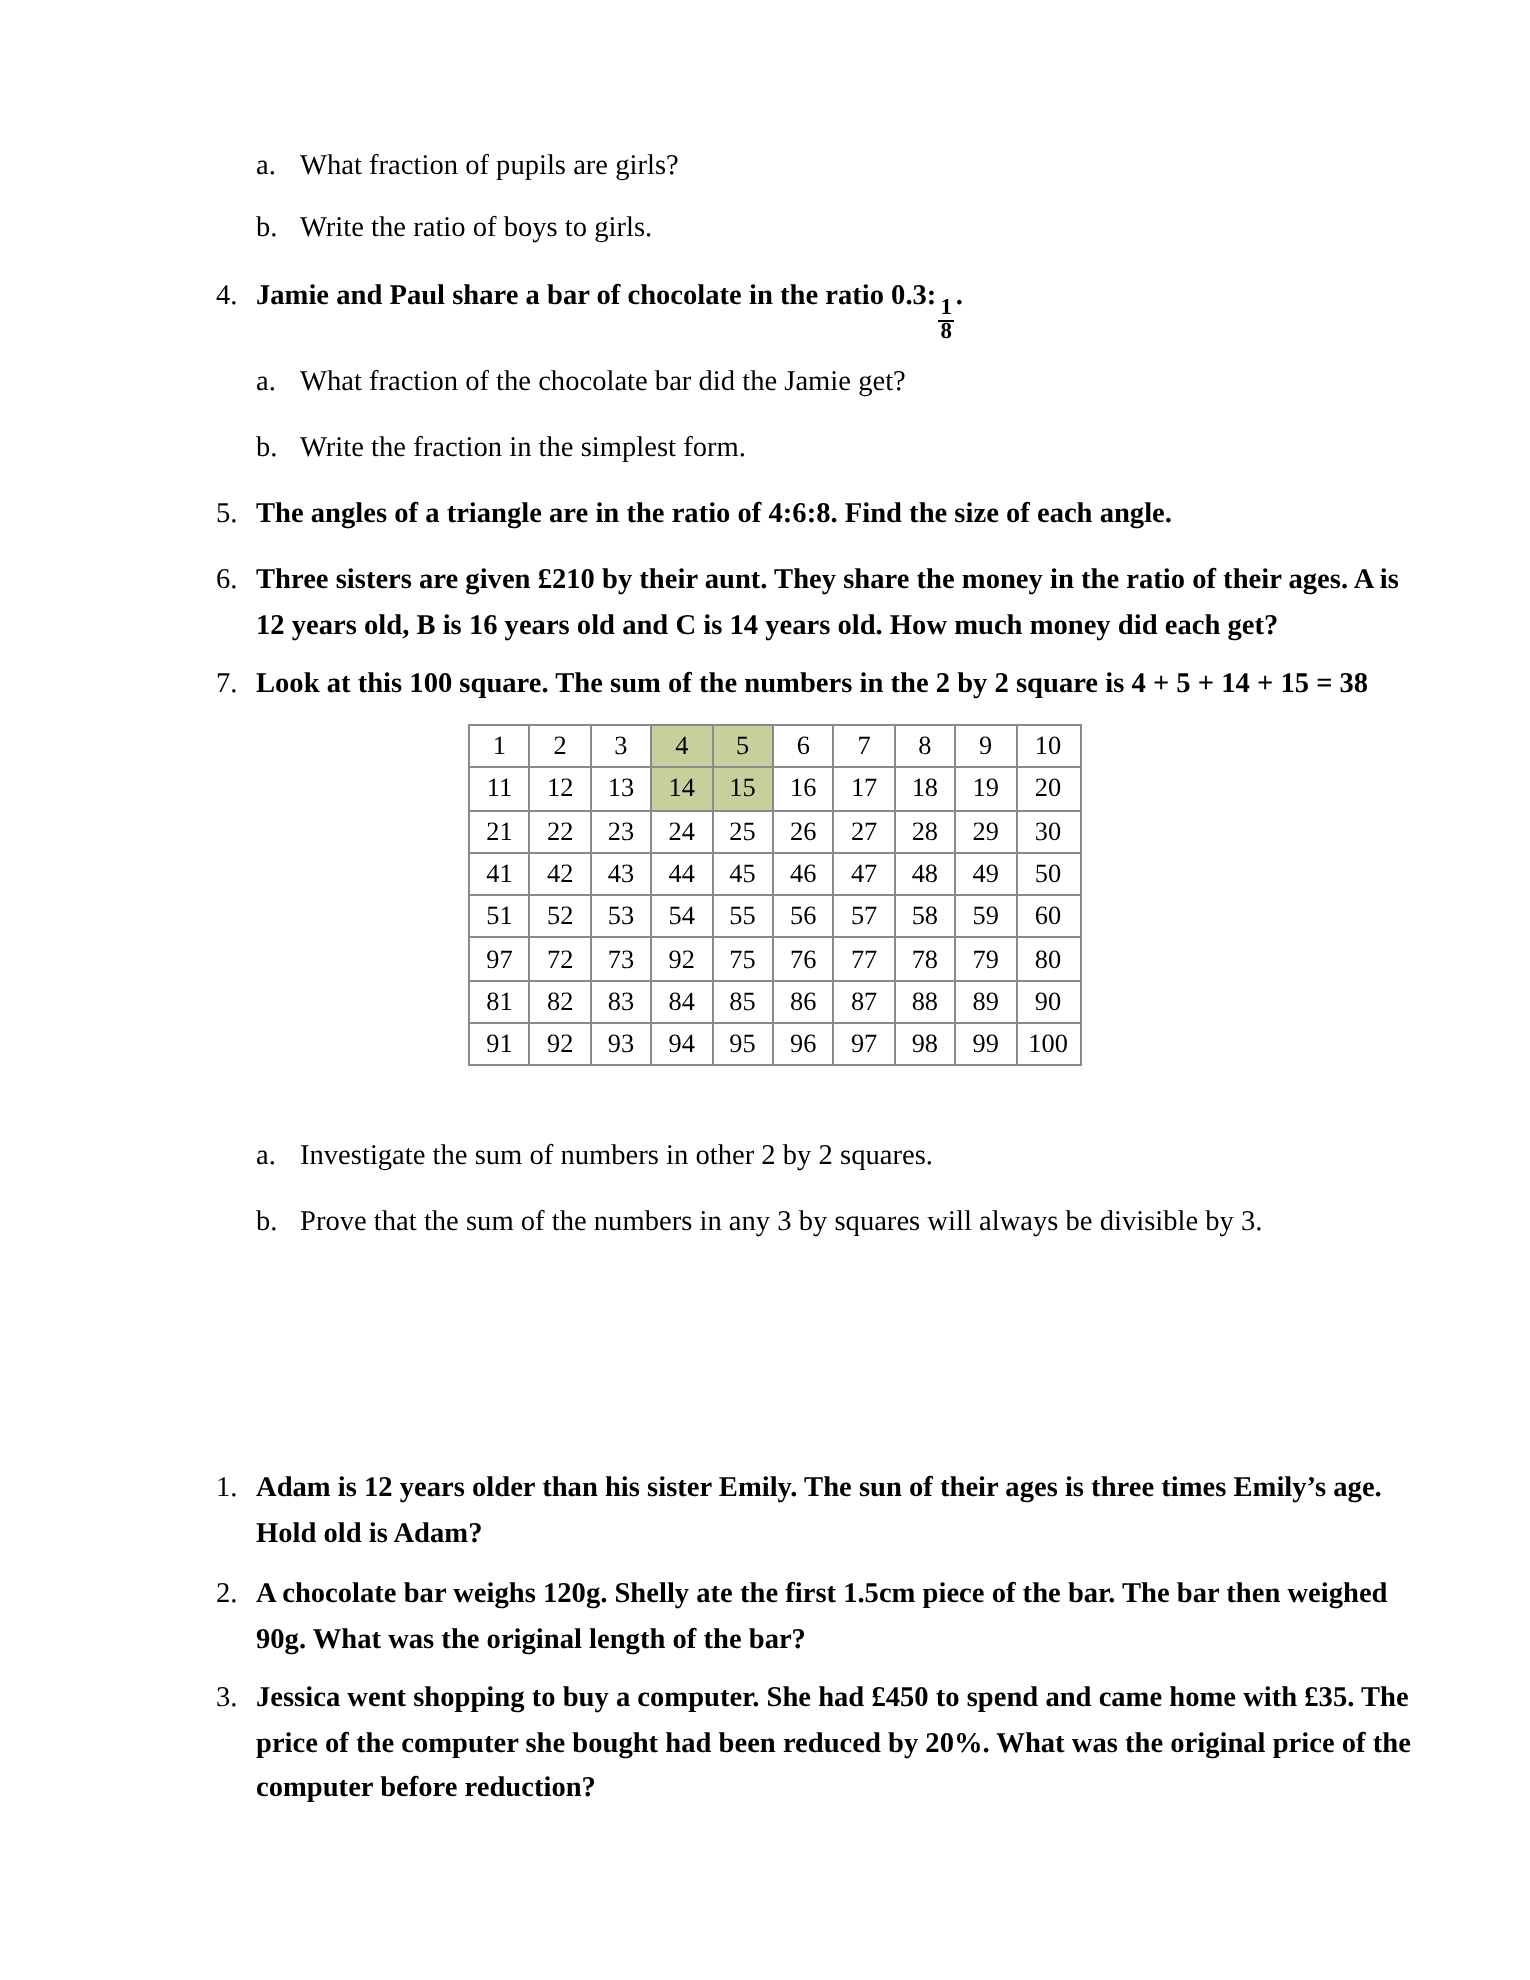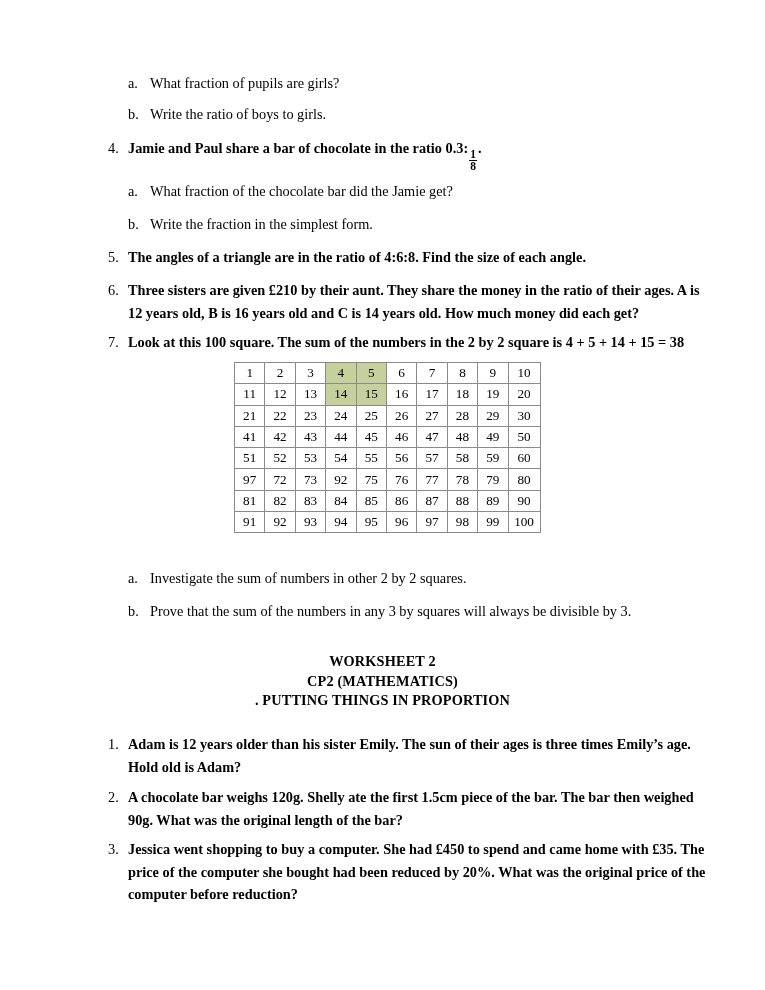--- a/index.html
+++ b/index.html
@@ -261,25 +261,20 @@
   <div class="q-item lvl-alpha" style="top:567px">
     <span class="q-num">a.</span>
     <span class="q-text">Investigate the sum of numbers in other 2 by 2 squares.</span>
   </div>
 
   <div class="q-item lvl-alpha" style="top:600px">
     <span class="q-num">b.</span>
     <span class="q-text">Prove that the sum of the numbers in any 3 by squares will always be divisible by 3.</span>
   </div>
 
-  <div class="heading-block">
-    <div class="heading-line">WORKSHEET 2</div>
-    <div class="heading-line">CP2 (MATHEMATICS)</div>
-    <div class="heading-line">. PUTTING THINGS IN PROPORTION</div>
-  </div>
 
   <div class="q-item lvl-num" style="top:733px">
     <span class="q-num">1.</span>
     <span class="q-text">Adam is 12 years older than his sister Emily. The sun of their ages is three times Emily’s age. Hold old is Adam?</span>
   </div>
 
   <div class="q-item lvl-num" style="top:786px">
     <span class="q-num">2.</span>
     <span class="q-text">A chocolate bar weighs 120g. Shelly ate the first 1.5cm piece of the bar. The bar then weighed 90g. What was the original length of the bar?</span>
   </div>

